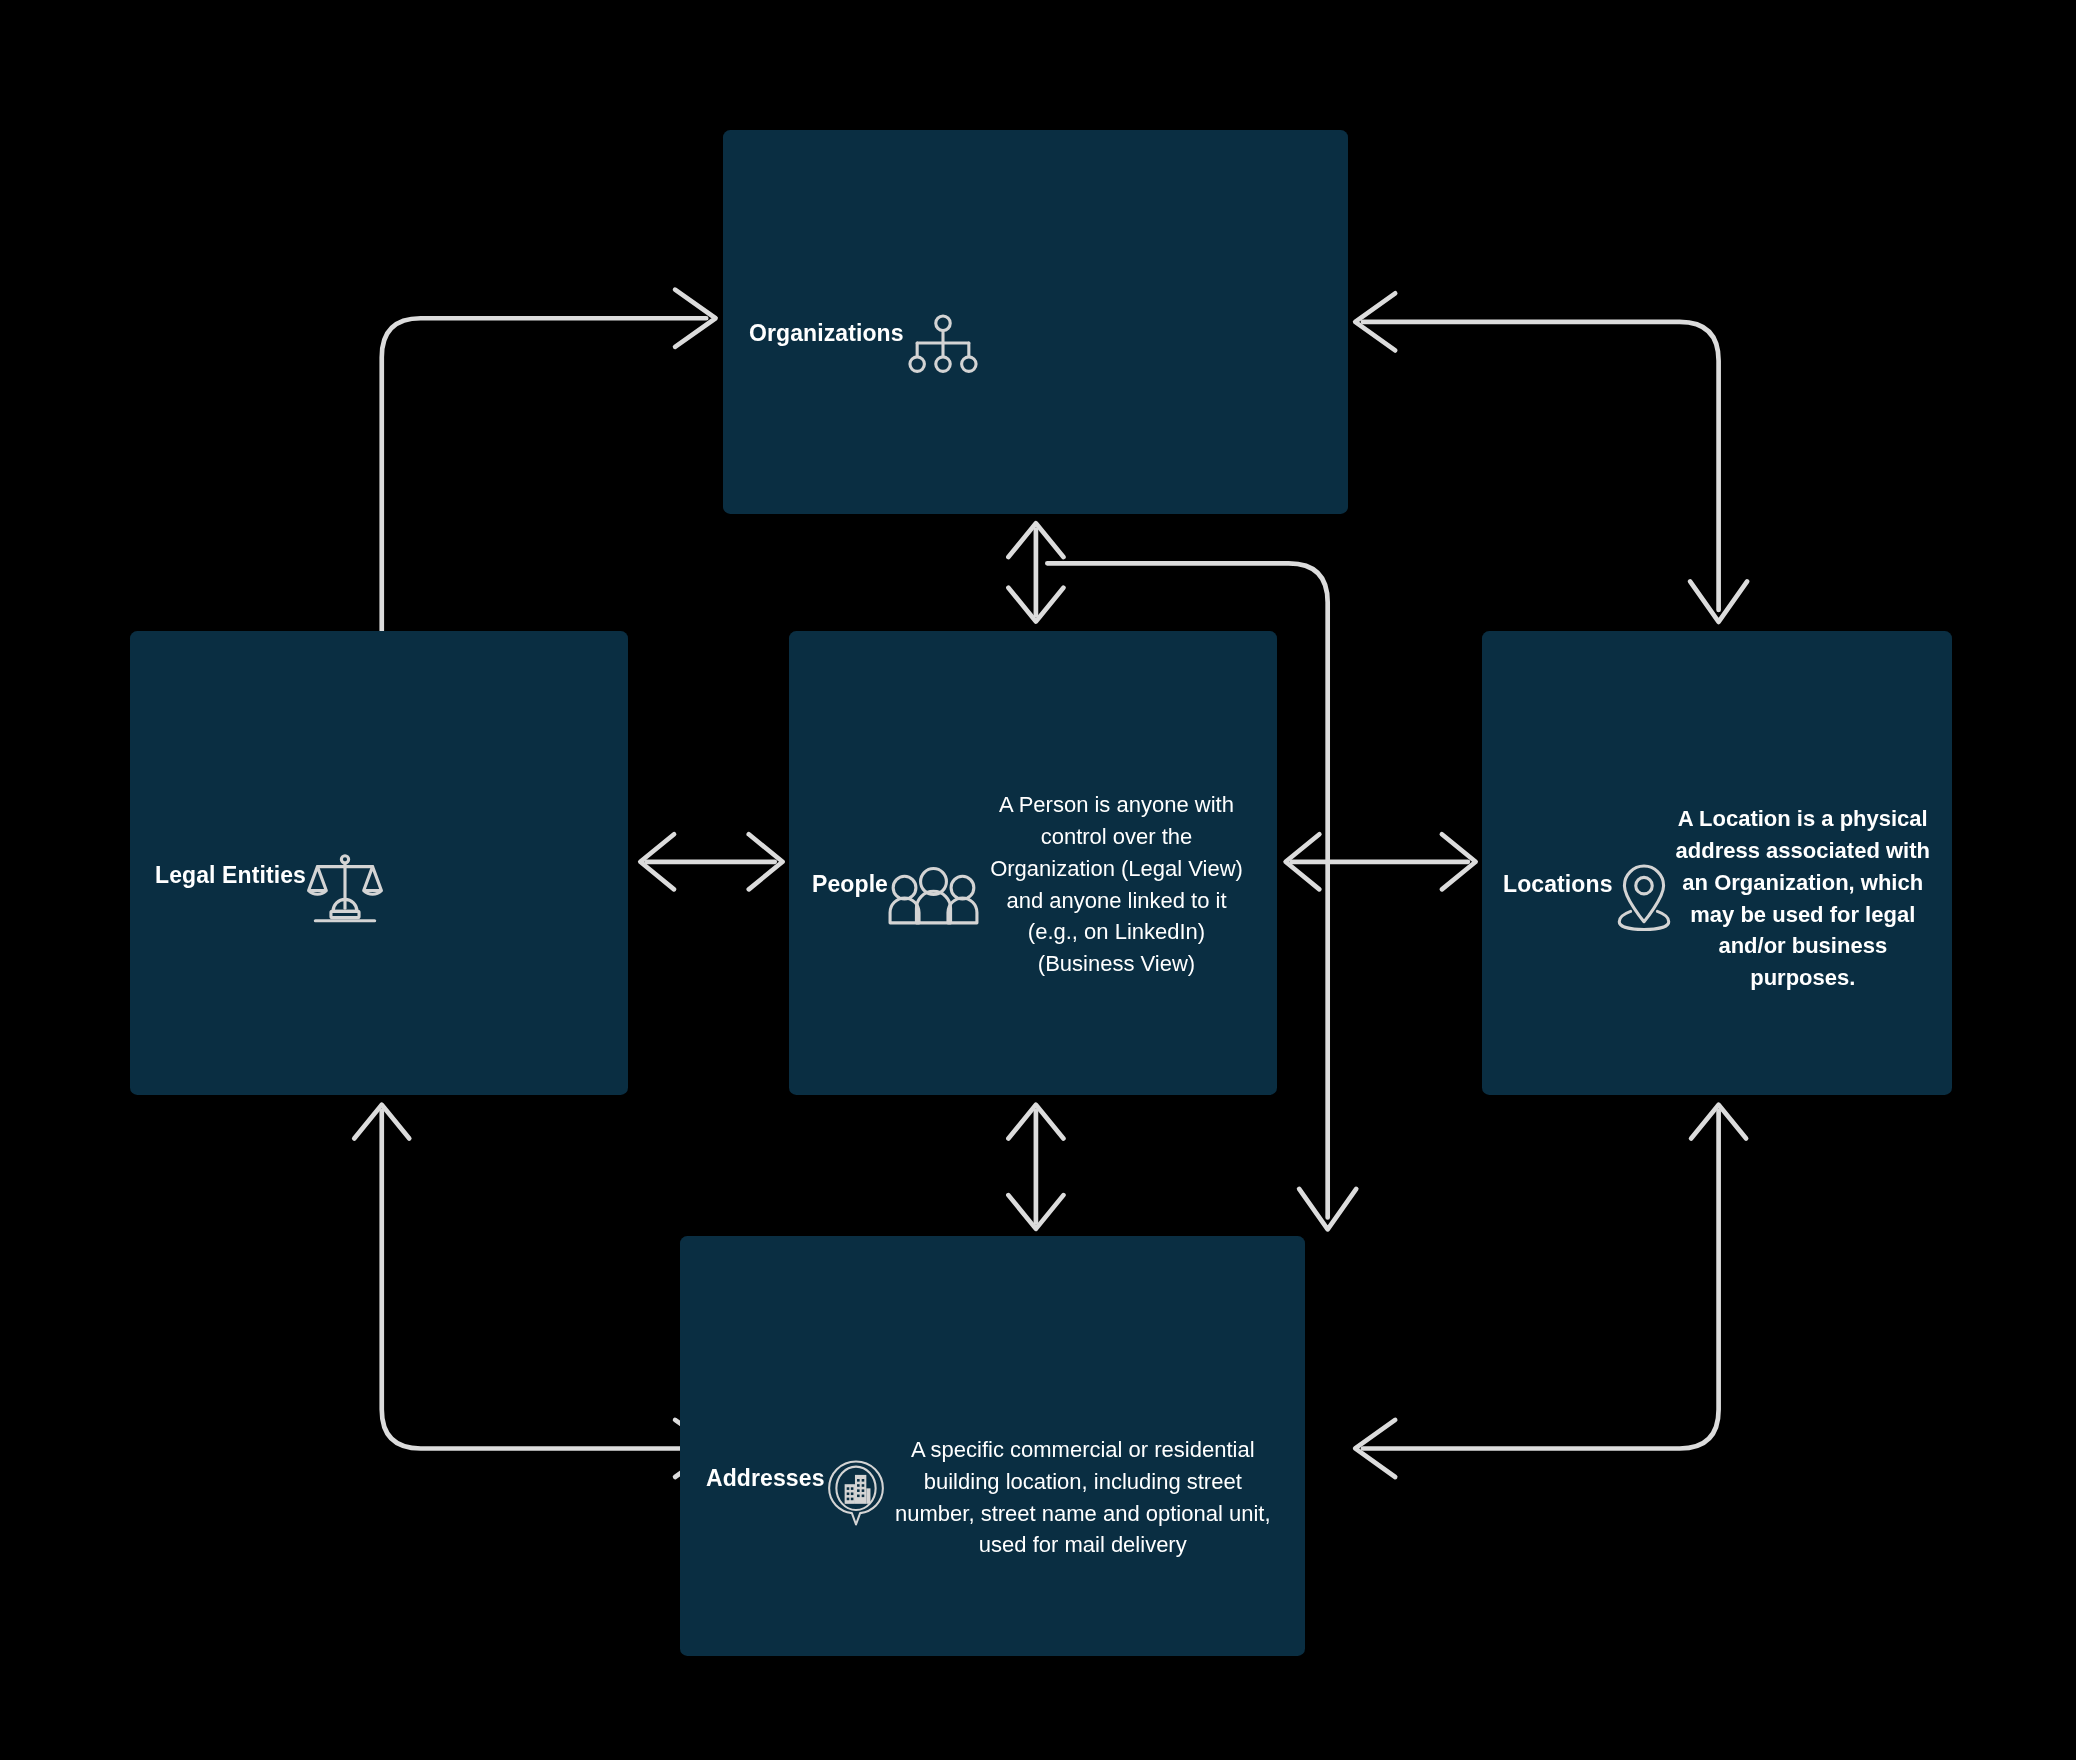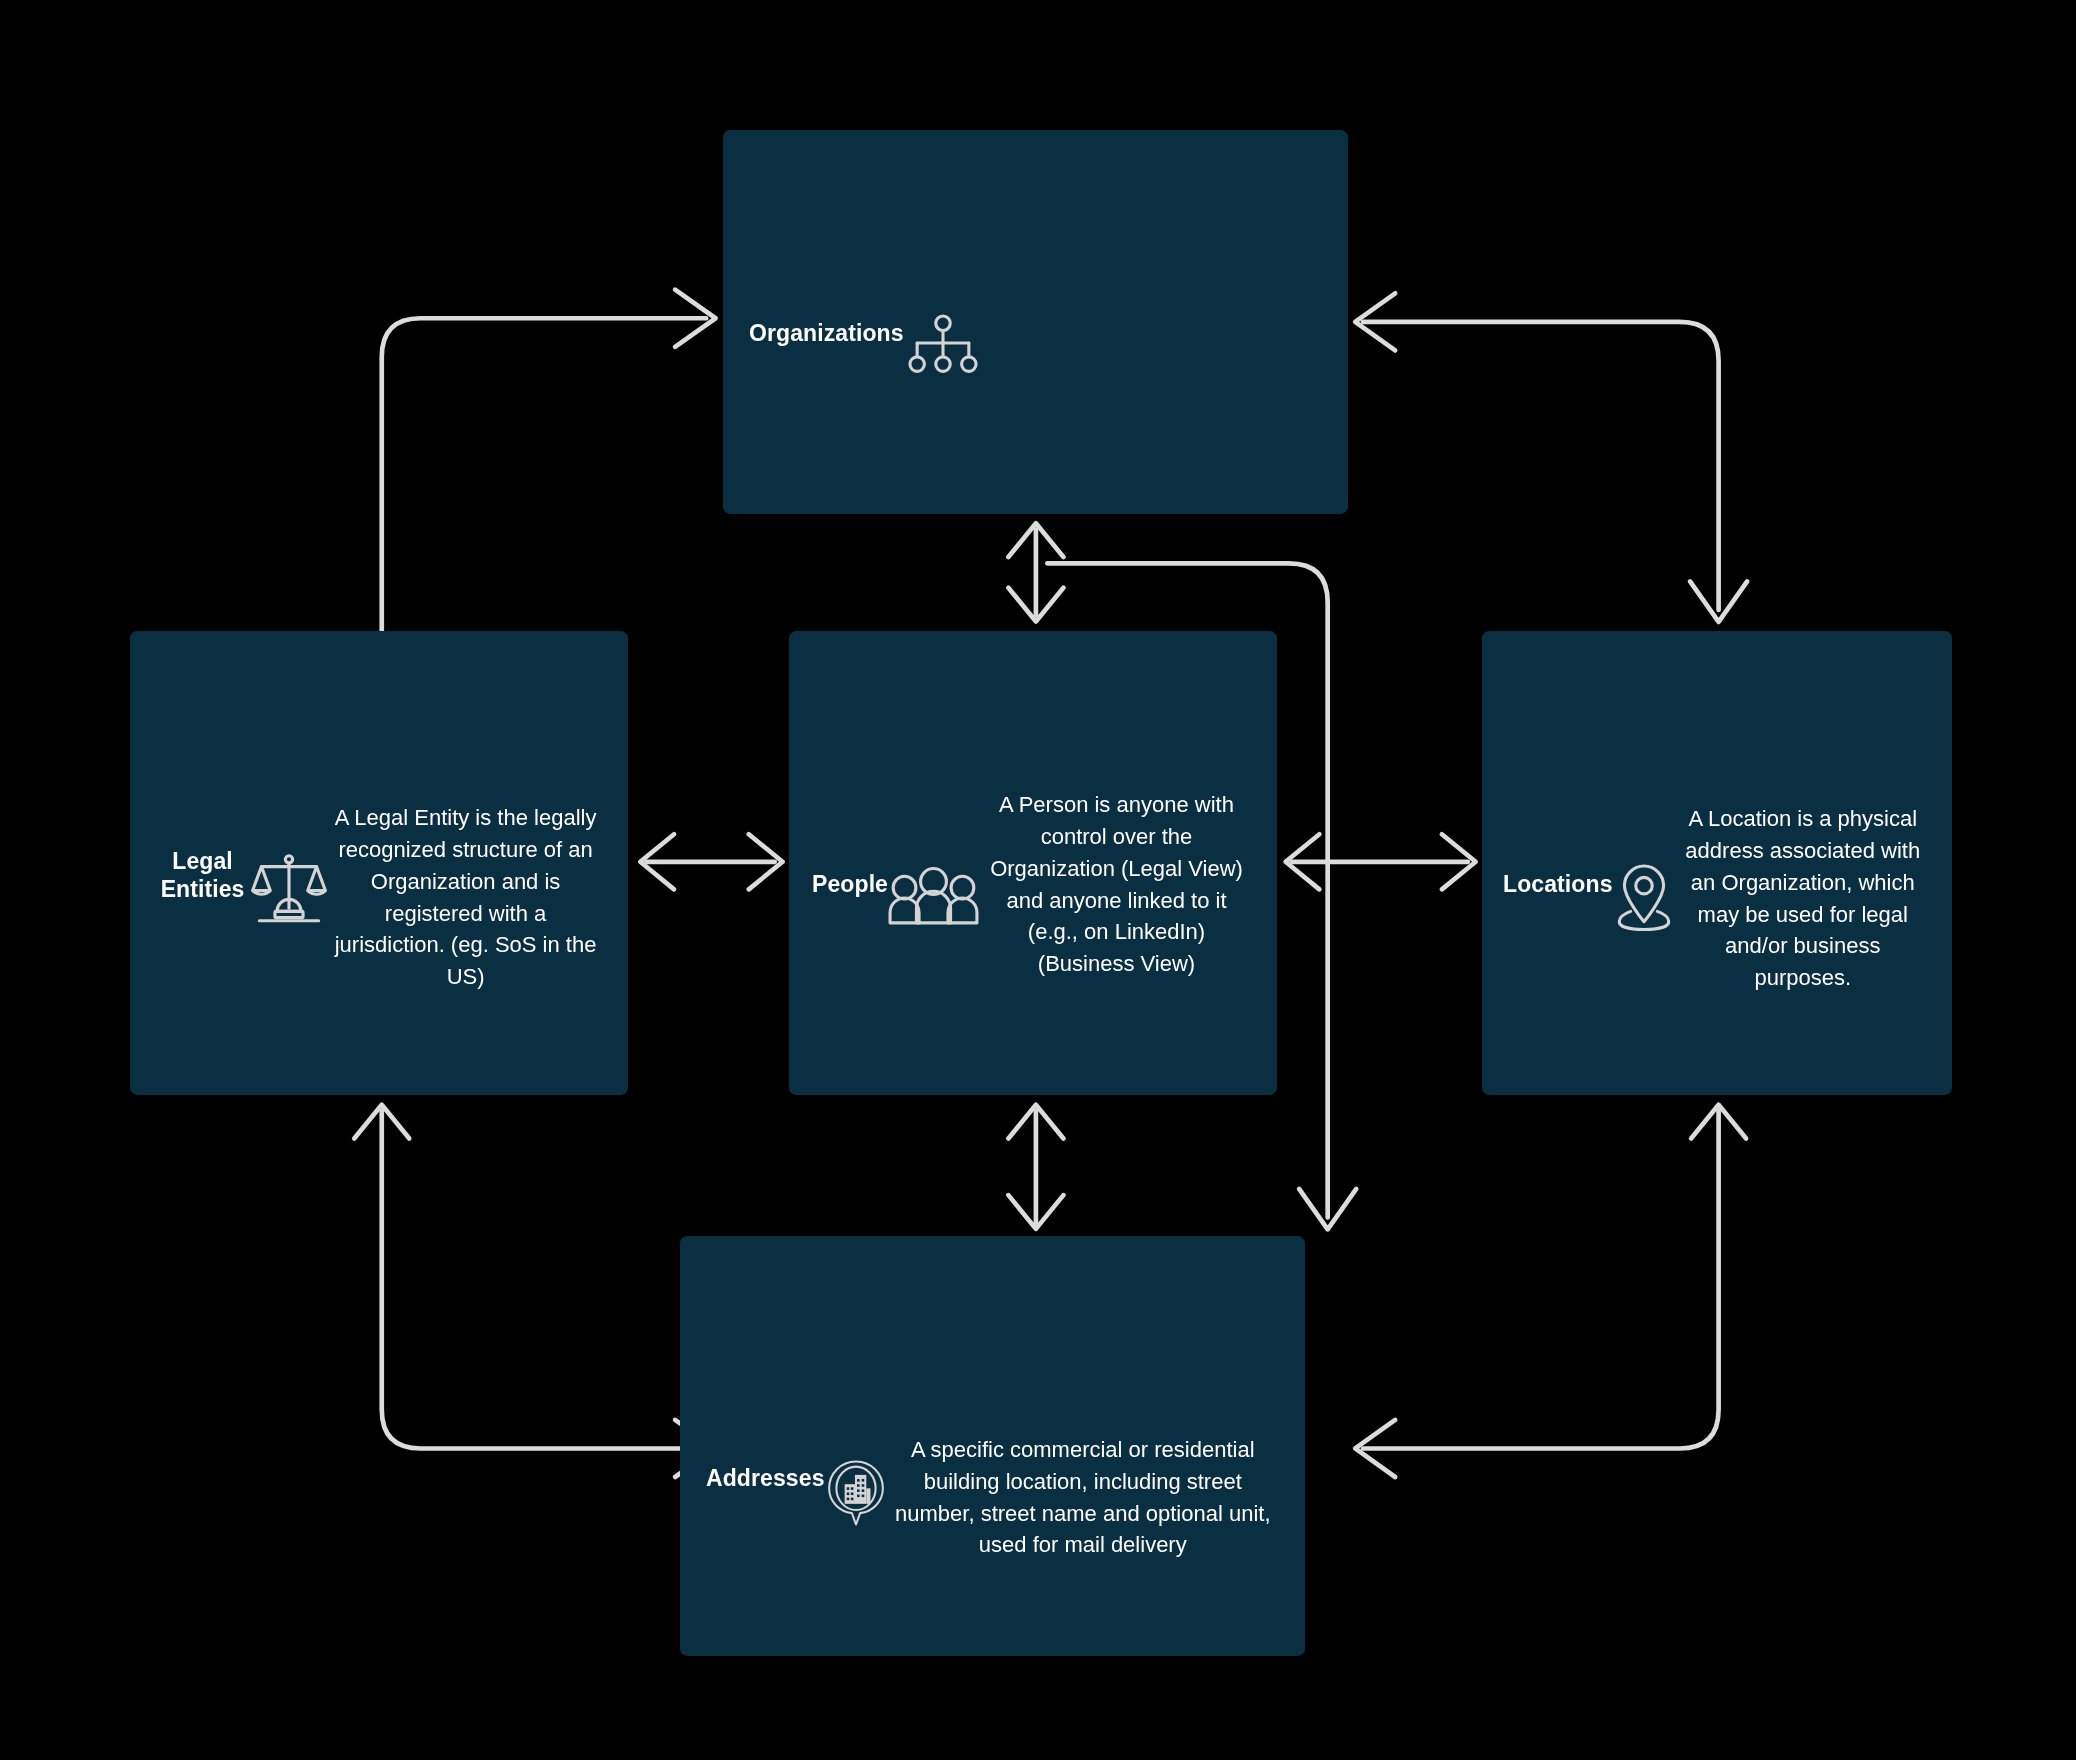--- a/index.html
+++ b/index.html
@@ -83,21 +83,21 @@
     padding: 43px 23px 0 23px;
   }
   #card-people .card-icon { margin-top: 25px; }
   #card-people .card-desc { width: 446px; }
 
   #card-locations {
     left: 1482px; top: 631px; width: 470px; height: 464px;
     padding: 43px 21px 0 21px;
   }
   #card-locations .card-icon { margin-top: 25px; }
-  #card-locations .card-desc { margin-top: 28px; width: 426px; }
+  #card-locations .card-desc { margin-top: 28px; width: 426px; font-weight: bold; }
 
   #card-addresses {
     left: 680px; top: 1236px; width: 625px; height: 420px;
     padding: 66px 26px 0 26px;
   }
   #card-addresses .card-icon { margin-top: 29px; }
   #card-addresses .card-desc { margin-top: 37px; width: 550px; }
 </style>
 </head>
 <body>
@@ -191,21 +191,20 @@
         <line x1="22" y1="32" x2="128" y2="32"></line>
         <path d="M 22 32 L 5 78 A 24 24 0 0 0 39 78 Z"></path>
         <line x1="8" y1="78" x2="36" y2="78"></line>
         <path d="M 128 32 L 111 78 A 24 24 0 0 0 145 78 Z"></path>
         <line x1="114" y1="78" x2="142" y2="78"></line>
         <path d="M 52 118 A 23 23 0 0 1 98 118 Z"></path>
         <rect x="48" y="118" width="54" height="12" rx="2"></rect>
         <line x1="18" y1="136" x2="132" y2="136"></line>
       </svg>
     </div>
-    <div class="card-desc">A Legal Entity is the legally recognized structure of an Organization and is registered with a jurisdiction. (eg. SoS in the US)</div>
   </div>
 
   <div class="card" id="card-people">
     <div class="card-title">People</div>
     <div class="card-icon">
       <svg width="91" height="60" viewBox="0 0 176 116" fill="none" stroke="#D4D4D4" stroke-width="6" stroke-linecap="round" stroke-linejoin="round">
         <circle cx="32" cy="40" r="22"></circle>
         <path d="M 4 108 L 4 88 A 28 28 0 0 1 60 88 L 60 108 Z"></path>
         <circle cx="144" cy="40" r="22"></circle>
         <path d="M 116 108 L 116 88 A 28 28 0 0 1 172 88 L 172 108 Z"></path>

